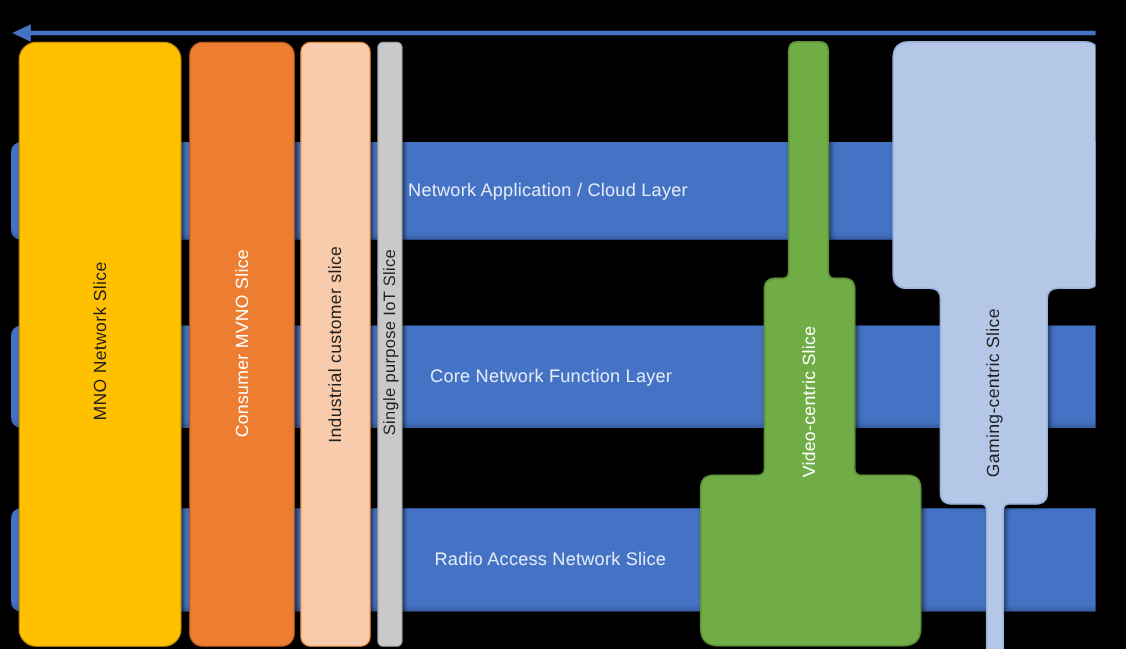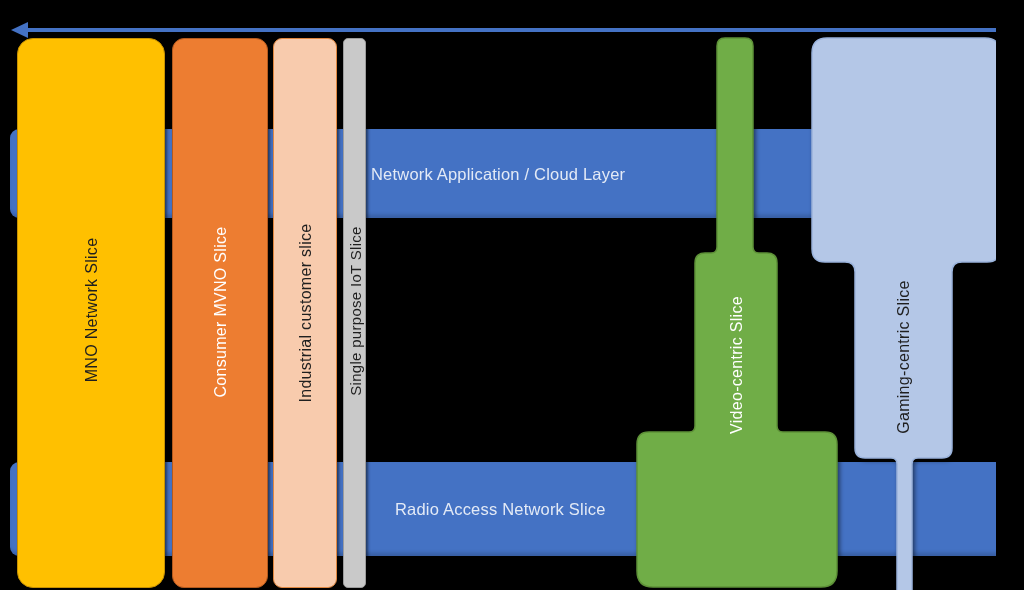--- a/index.html
+++ b/index.html
@@ -60,20 +60,23 @@
   .arrow-layer { position:absolute; left:0; top:0; width:1024px; height:60px; pointer-events:none; }
 </style>
 </head>
 <body>
 
 <div class="stage" style="background-color: rgb(0, 0, 0);">
 
   <div class="layer-bar bar-1" style="background-color: rgb(68, 114, 196);">
     <span class="layer-label" style="color: rgb(227, 234, 246);">Network Application / Cloud Layer</span>
   </div>
+  <div class="layer-bar bar-2" style="background-color: rgb(68, 114, 196);">
+    <span class="layer-label" style="color: rgb(227, 234, 246);">Core Network Function Layer</span>
+  </div>
   <div class="layer-bar bar-3" style="background-color: rgb(68, 114, 196);">
     <span class="layer-label" style="color: rgb(227, 234, 246);">Radio Access Network Slice</span>
   </div>
 
   <div class="vslice slice-mno" style="background-color: rgb(255, 192, 0); border-color: rgb(199, 145, 0);"></div>
   <div class="vslice slice-mvno" style="background-color: rgb(237, 125, 49); border-color: rgb(181, 90, 29);"></div>
   <div class="vslice slice-industrial" style="background-color: rgb(248, 203, 173); border-color: rgb(224, 135, 63);"></div>
   <div class="vslice slice-iot" style="background-color: rgb(201, 201, 201); border-color: rgb(156, 156, 156);"></div>
 
   <svg class="shape-layer" viewBox="0 0 1024 590" xmlns="http://www.w3.org/2000/svg">

